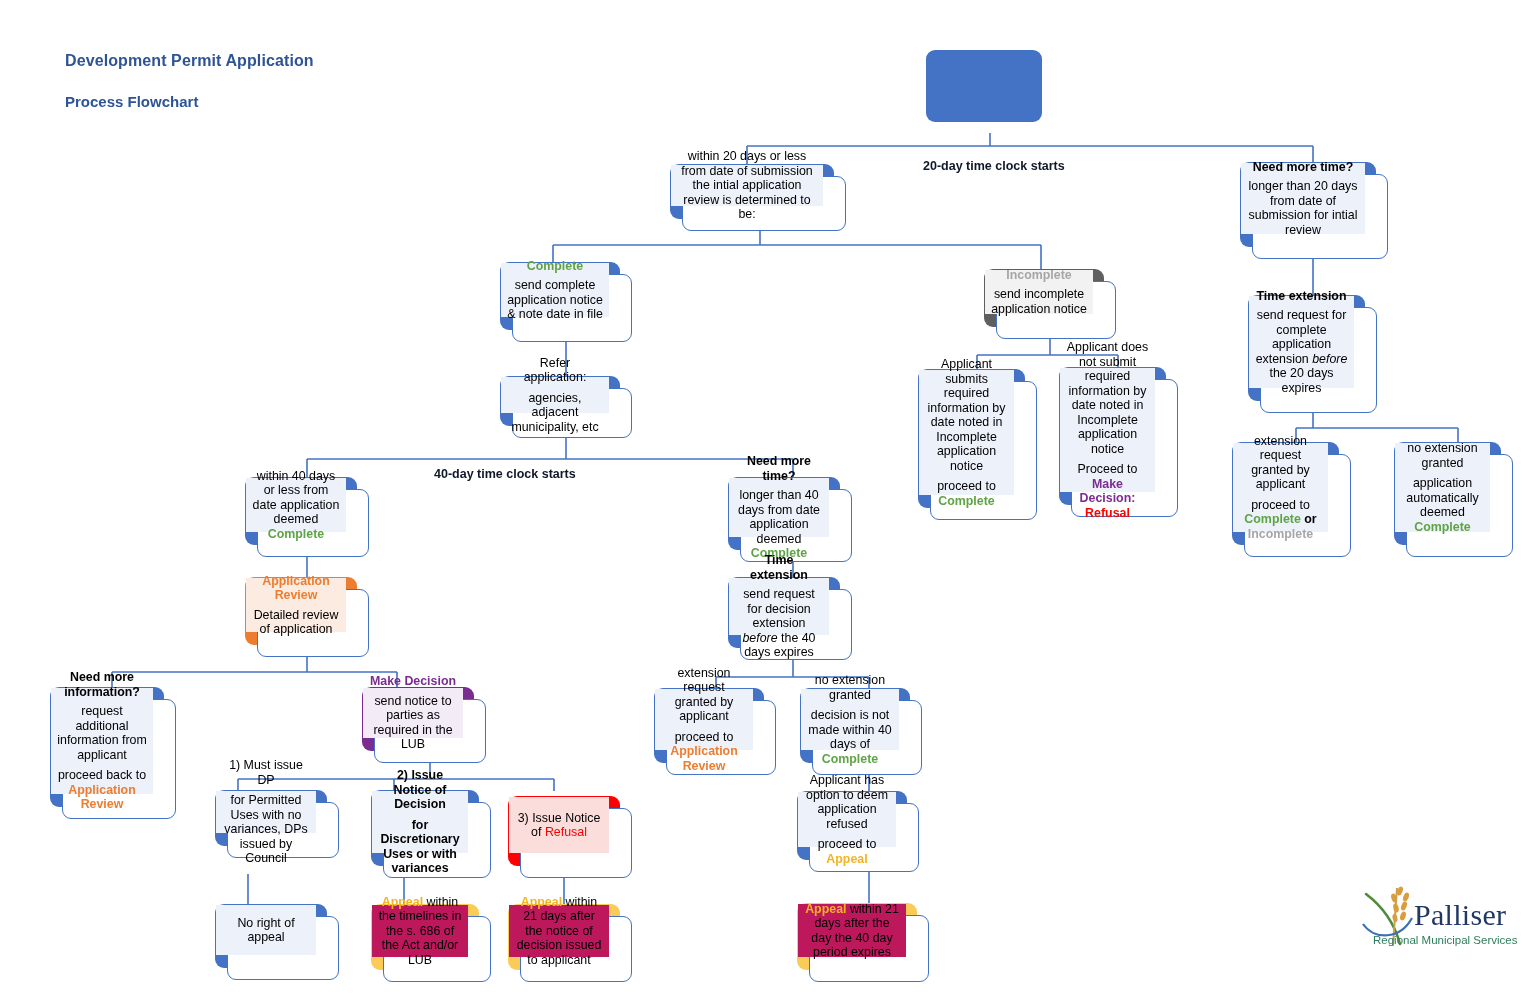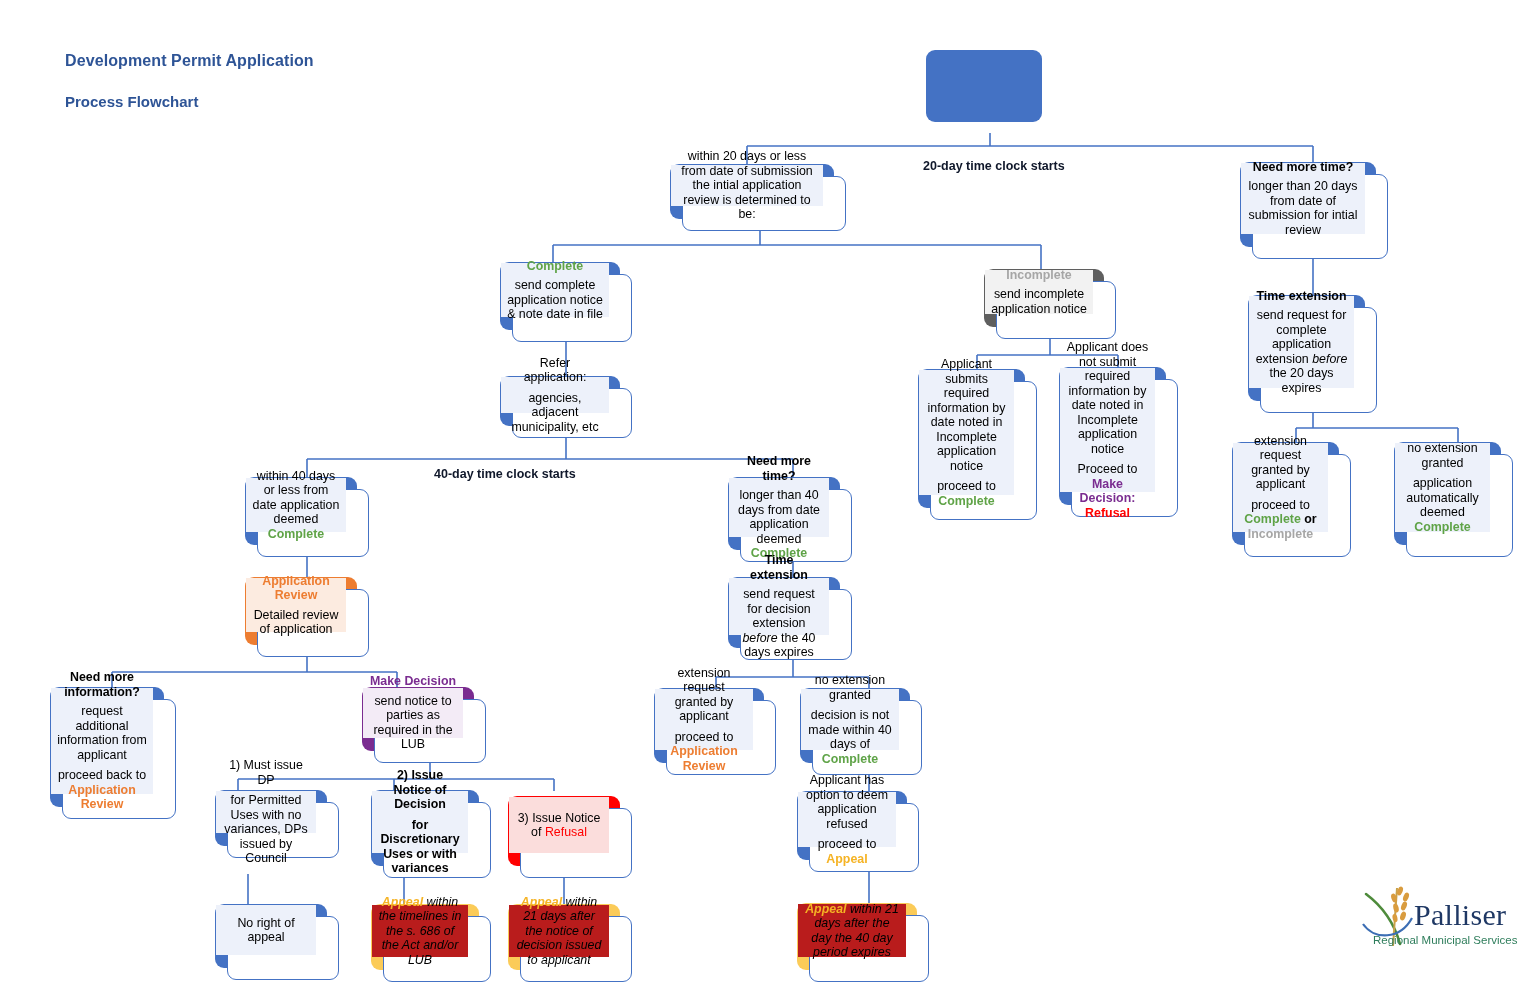--- a/index.html
+++ b/index.html
@@ -115,21 +115,21 @@
   .sh-purple .shadow { background: #7A2C90; }
   .sh-red    .shadow { background: #FF0000; }
   .sh-yellow .shadow { background: #FBCB58; }
 
   
   .fill-blue   .inner { background: #EDF1FA; }
   .fill-gray   .inner { background: #F2F2F2; }
   .fill-orange .inner { background: #FCEBE0; }
   .fill-purple .inner { background: #F3EBF6; }
   .fill-red    .inner { background: #FBDDDC; }
-  .fill-yellow .inner { background: #b91c1c; font-style: italic; }
+  .fill-yellow .inner { background: #be185d; }
 
   
   .t-green  .title { color: #5FA347; }
   .t-gray   .title { color: #A6A6A6; }
   .t-orange .title { color: #ED7D31; }
   .t-purple .title { color: #7A2C90; }
 
   
   .kw-green  { color: #5FA347; font-weight: bold; }
   .kw-gray   { color: #A6A6A6; font-weight: bold; }

